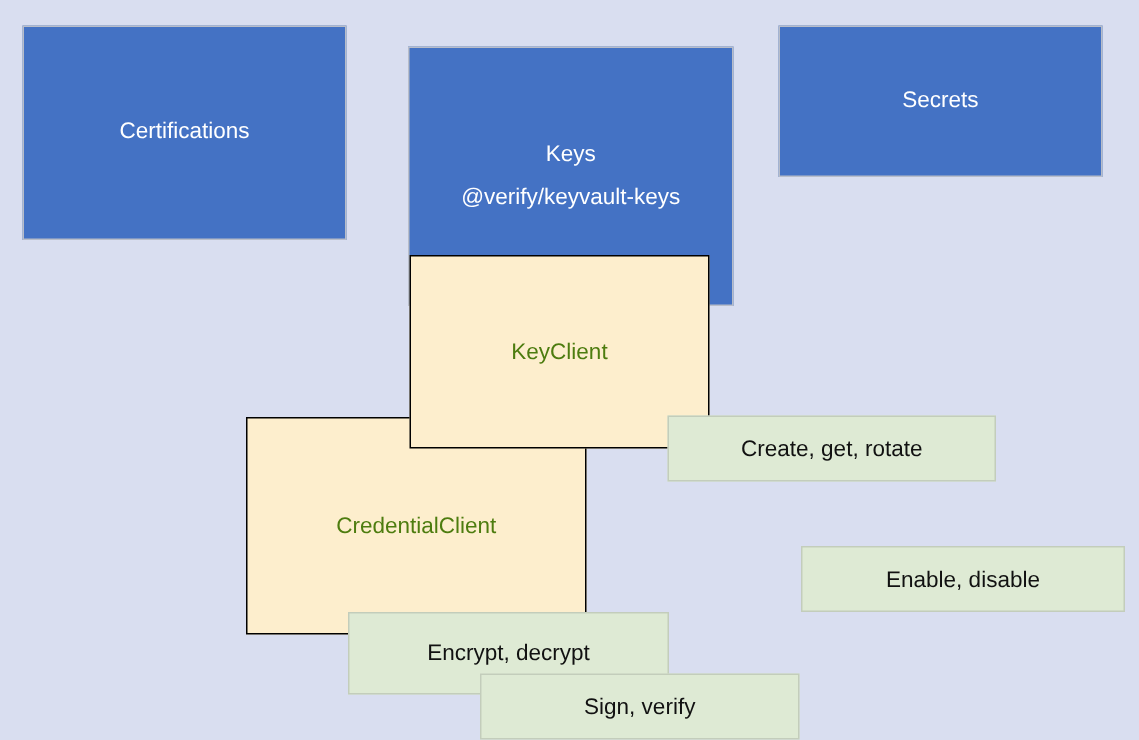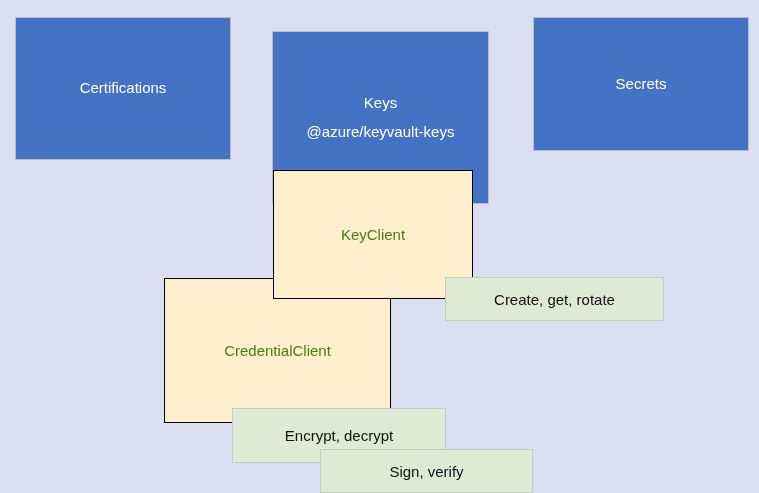--- a/index.html
+++ b/index.html
@@ -58,32 +58,35 @@
 <body>
 
 <div id="canvas">
 
   <div class="box box-blue" style="left:15px; top:17px; width:216px; height:143px;justify-content:center;">
     <span class="line">Certifications</span>
   </div>
 
   <div class="box box-blue" style="left:272px; top:31px; width:217px; height:173px;">
     <span class="line">Keys</span>
-    <span class="line">@azure/keyvault-keys</span>
+    <span class="line">@verify/keyvault-keys</span>
   </div>
 
-  <div class="box box-blue" style="left:533px; top:17px; width:216px; height:134px;">
+  <div class="box box-blue" style="left:519px; top:17px; width:216px; height:101px;">
     <span class="line">Secrets</span>
   </div>
 
   <div class="box box-green" style="left:445px; top:277px; width:219px; height:44px; z-index:3;">
     <span>Create, get, rotate</span>
   </div>
 
 
+  <div class="box box-green" style="left:534px; top:364px; width:216px; height:44px; z-index:3;">
+    <span>Enable, disable</span>
+  </div>
 
   <div class="box box-cream" style="left:164px; top:278px; width:227px; height:145px; z-index:1;text-align:right;">
     <span>CredentialClient</span>
   </div>
 
   <div class="box box-cream" style="left:273px; top:170px; width:200px; height:129px; z-index:2;">
     <span>KeyClient</span>
   </div>
 
   <div class="box box-green" style="left:232px; top:408px; width:214px; height:55px; z-index:4;">

